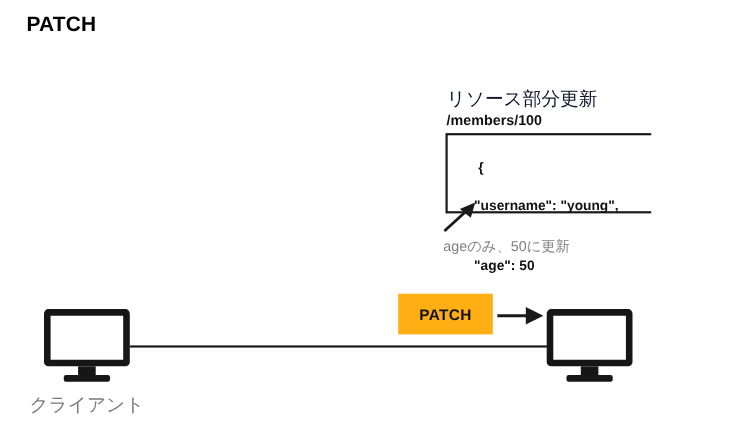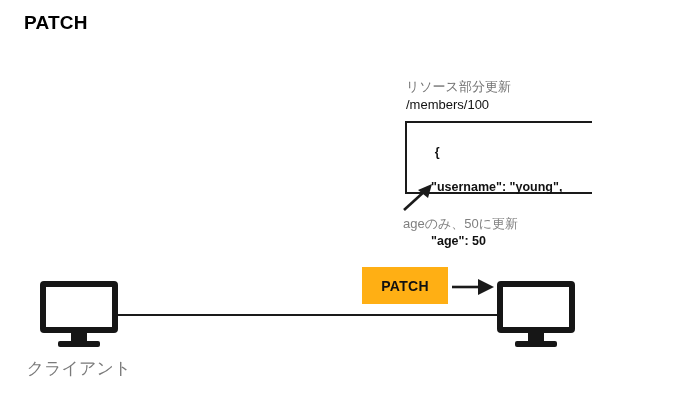--- a/index.html
+++ b/index.html
@@ -37,27 +37,27 @@
   }
 
   
   #request-annotation {
     position: absolute;
     left: 406px;
     top: 79px;
     line-height: 1.30;
   }
   #request-caption {
-    font-size: 13px;
-    color: #737373;
+    font-size: 17px;
+    color: #0f172a;
     white-space: nowrap;
   }
   #request-path {
     font-size: 13px;
-    font-weight: normal;
+    font-weight: bold;
     color: #111111;
     white-space: nowrap;
     margin-top: 1px;
   }
 
   
   #json-box {
     position: absolute;
     left: 405px;
     top: 121px;

